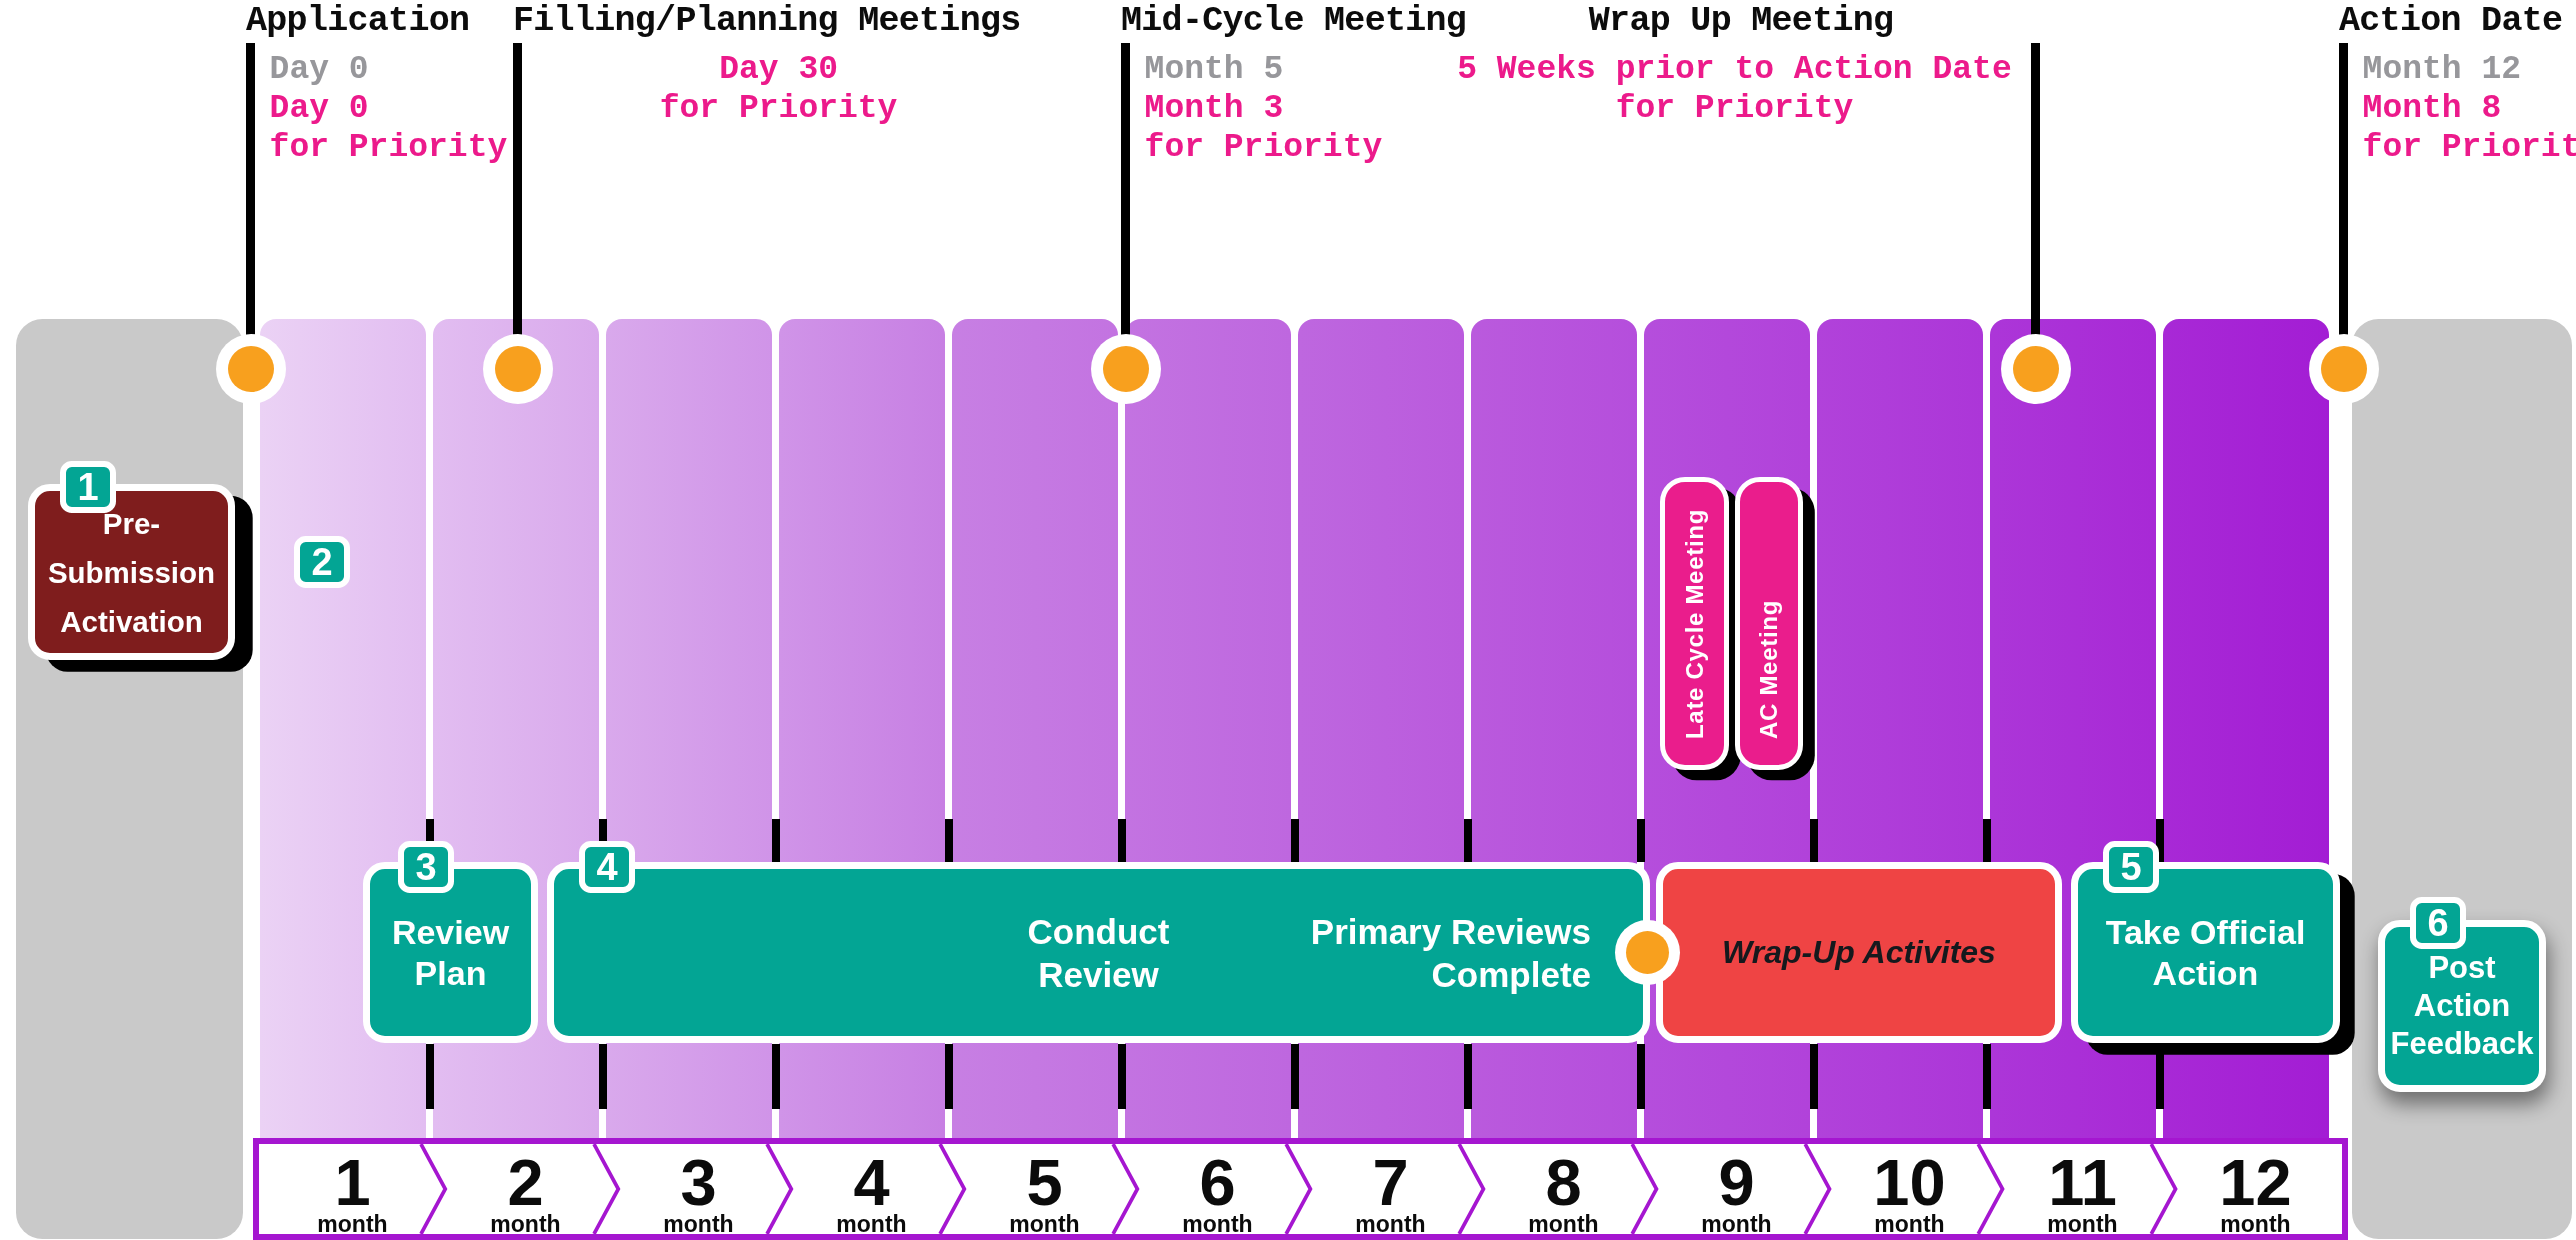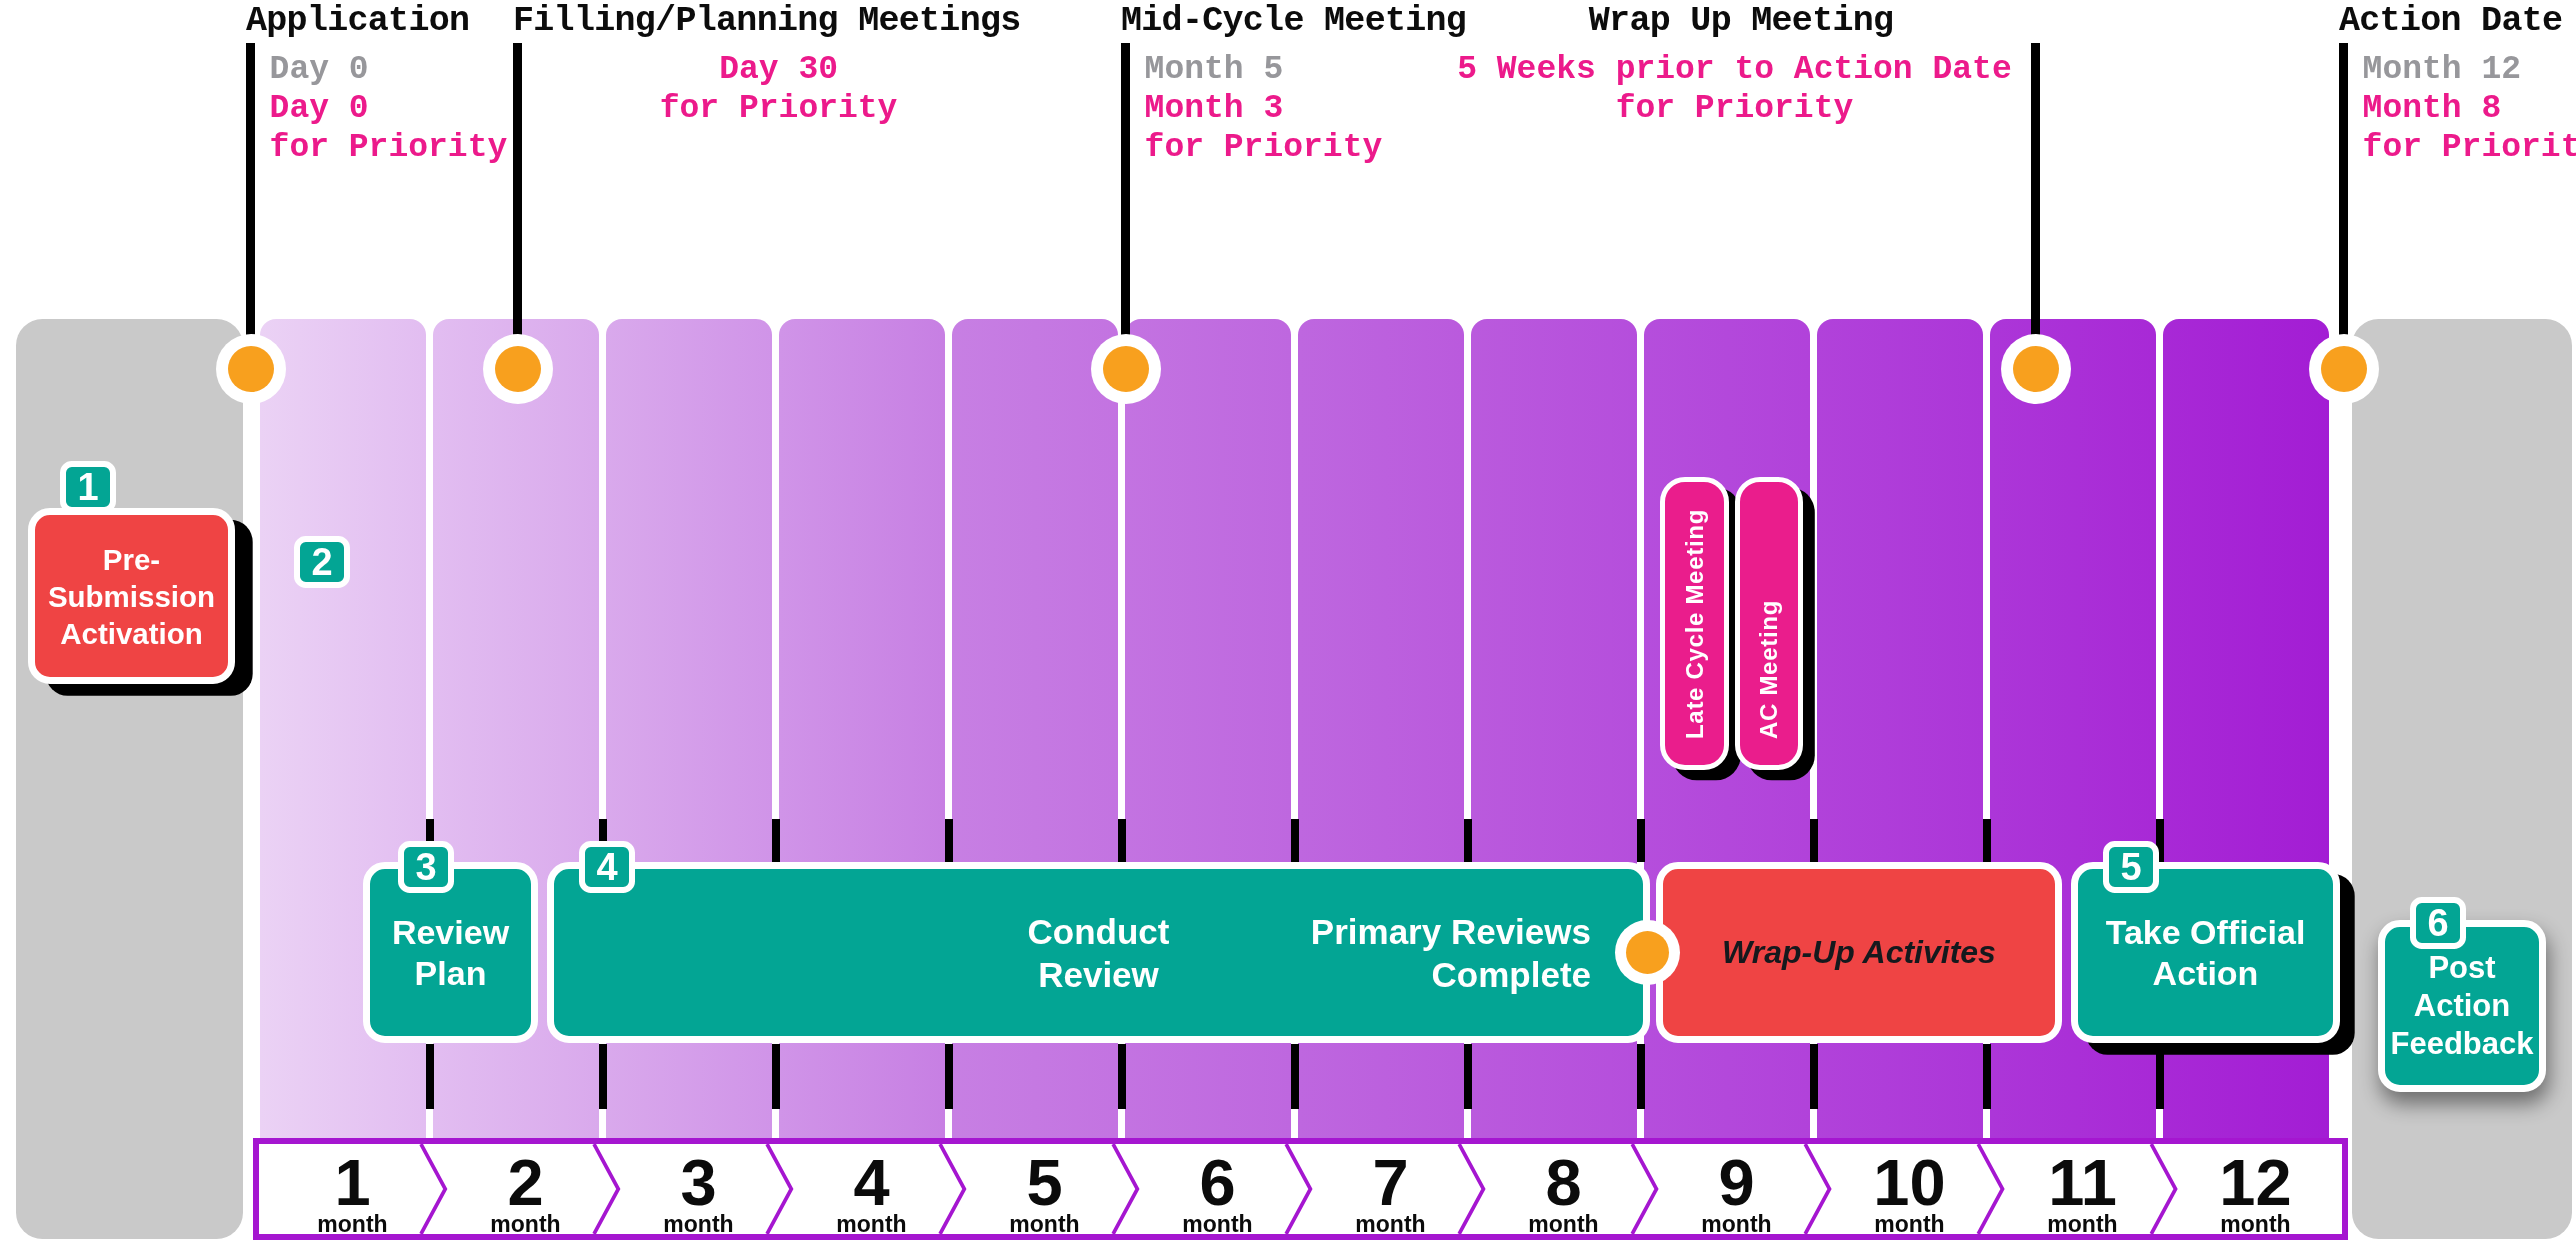--- a/index.html
+++ b/index.html
@@ -123,21 +123,21 @@
       <div class="ms-dot-core" style="background: rgb(248, 160, 30);"></div>
     </div>
     <div class="ms-label" style="left: 2339px; text-align: left;">
       <div class="ms-title"><span>Action Date</span></div>
       <div class="ms-sub" style="margin-left: 23.6px;">
         <div class="sub-gray"><span>Month 12</span></div>
         <div class="sub-pink"><span>Month 8</span></div>
         <div class="sub-pink"><span>for Priority</span></div>
       </div>
     </div>
-    <div class="step" style="left: 28px; top: 508px; width: 193px; height: 162px; background: #ef4444; font-size: 29.5px; line-height: 37px; box-shadow: rgb(0, 0, 0) 17.7px 11.8px 0px;">
+    <div class="step" style="left: 28px; top: 484px; width: 193px; height: 162px; background: #7f1d1d; font-size: 29.5px; line-height: 37px; box-shadow: rgb(0, 0, 0) 17.7px 11.8px 0px; gap: 12px;">
       <span style="display: block;">Pre-</span>
       <span style="display: block;">Submission</span>
       <span style="display: block;">Activation</span>
     </div>
     <div class="badge" style="left: 60px; top: 461px; background: rgb(3, 165, 148);">
       <span>1</span>
     </div>
     <div class="badge" style="left: 294px; top: 536px; background: rgb(3, 165, 148);">
       <span>2</span>
     </div>

